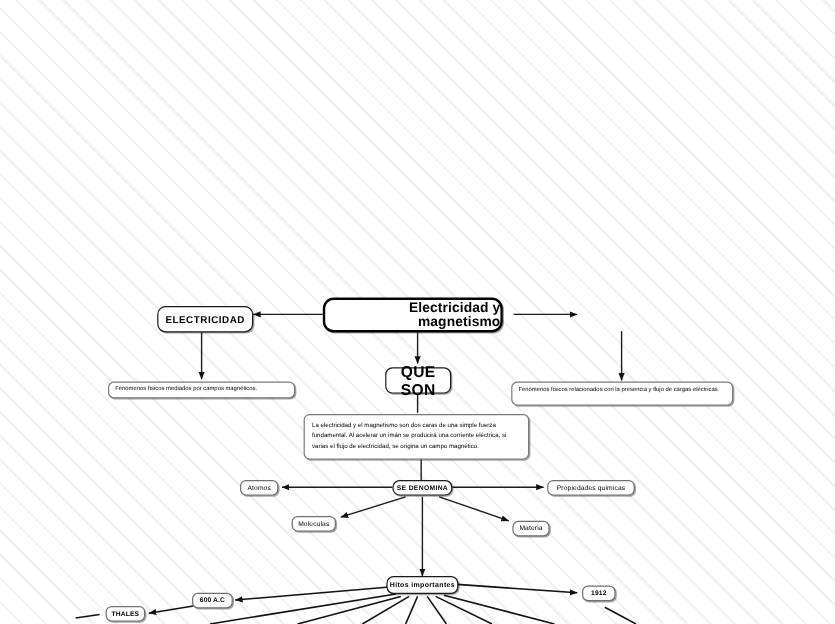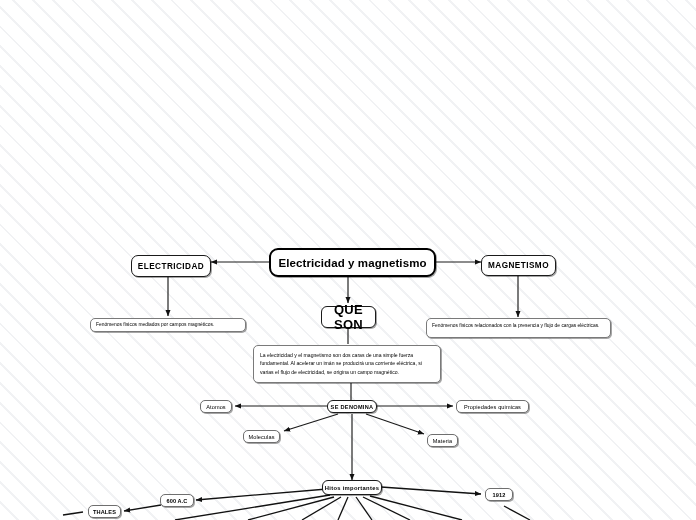--- a/index.html
+++ b/index.html
@@ -151,31 +151,28 @@
       <line x1="330" y1="495" x2="175" y2="520"></line>
       <line x1="334" y1="497" x2="248" y2="520"></line>
       <line x1="341" y1="497" x2="302" y2="520"></line>
       <line x1="348" y1="497" x2="338" y2="520"></line>
       <line x1="356" y1="497" x2="372" y2="520"></line>
       <line x1="363" y1="497" x2="410" y2="520"></line>
       <line x1="370" y1="496" x2="462" y2="520"></line>
     </g>
   </svg>
 
-  <div class="node root" style="left:269px; top:248px; width:167px; height:29px;">
+  <div class="node root" style="left:269px; top:248px; width:150px; height:29px;text-align:right;">
     <span class="nlabel">Electricidad y magnetismo</span>
   </div>
 
   <div class="node major" style="left:131px; top:255px; width:80px; height:22px;">
     <span class="nlabel">ELECTRICIDAD</span>
   </div>
 
-  <div class="node major" style="left:481px; top:255px; width:75px; height:21px;">
-    <span class="nlabel">MAGNETISMO</span>
-  </div>
 
   <div class="node connector" style="left:321px; top:306px; width:55px; height:22px;">
     <span class="nlabel">QUE SON</span>
   </div>
 
   <div class="node desc" style="left:90px; top:318px; width:156px; height:14px;">
     <span class="nlabel">Fenómenos físicos mediados por campos magnéticos.</span>
   </div>
 
   <div class="node desc" style="left:426px; top:318px; width:185px; height:20px; align-items:flex-start;">

